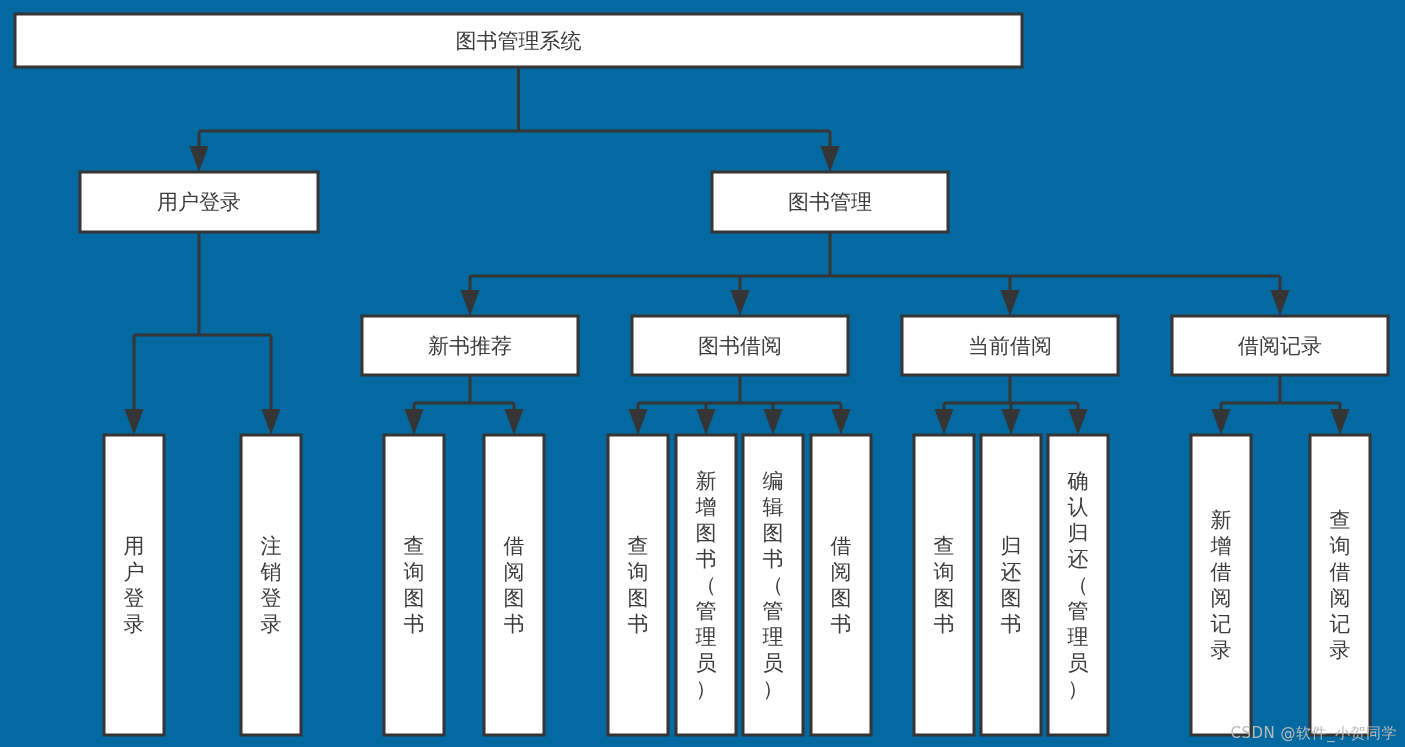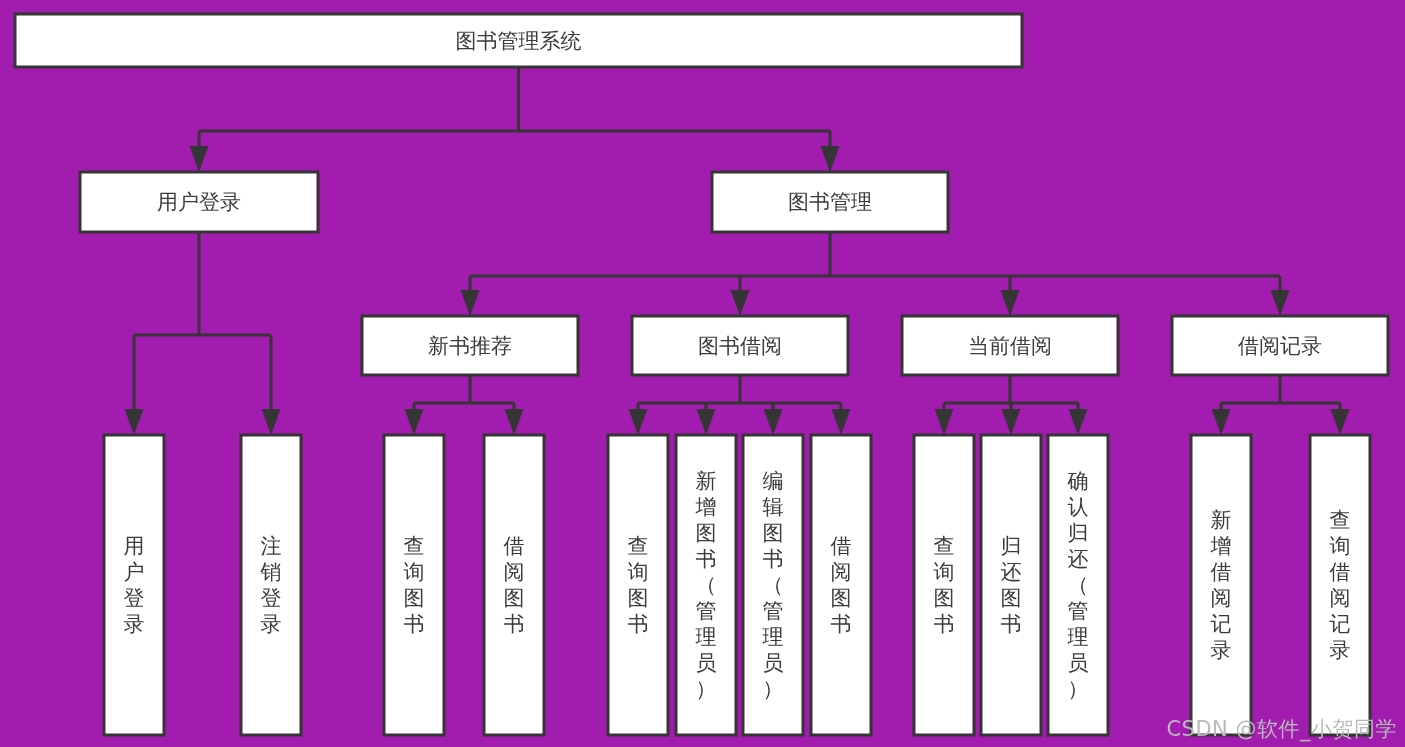--- a/index.html
+++ b/index.html
@@ -8,21 +8,21 @@
     padding: 0;
     background: #ffffff;
   }
   body {
     font-family: "DejaVu Sans", "Liberation Sans", sans-serif;
   }
   #diagram-root {
     position: relative;
     width: 1405px;
     height: 747px;
-    background: #a21caf;
+    background: #0369a1;
     overflow: hidden;
   }
   svg#flow-svg {
     position: absolute;
     top: 0;
     left: 0;
     width: 1405px;
     height: 747px;
     display: block;
   }
@@ -54,21 +54,21 @@
     font-size: 21px;
     fill: #3b3b3b;
     text-anchor: middle;
     white-space: pre;
   }
   .watermark {
     position: absolute;
     right: 8px;
     bottom: 4px;
     font-family: "DejaVu Sans", "Liberation Sans", sans-serif;
-    font-size: 21px;
+    font-size: 15px;
     color: #b9b9b9;
     letter-spacing: 0.5px;
     user-select: none;
     pointer-events: none;
   }
 </style>
 </head>
 <body>
 
 <div id="diagram-root">

